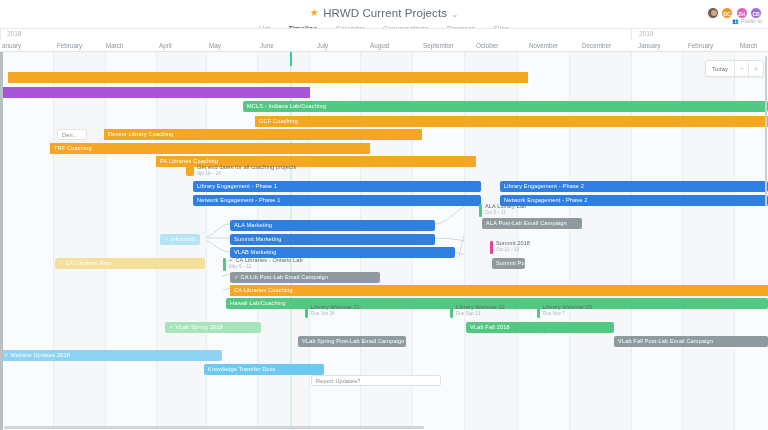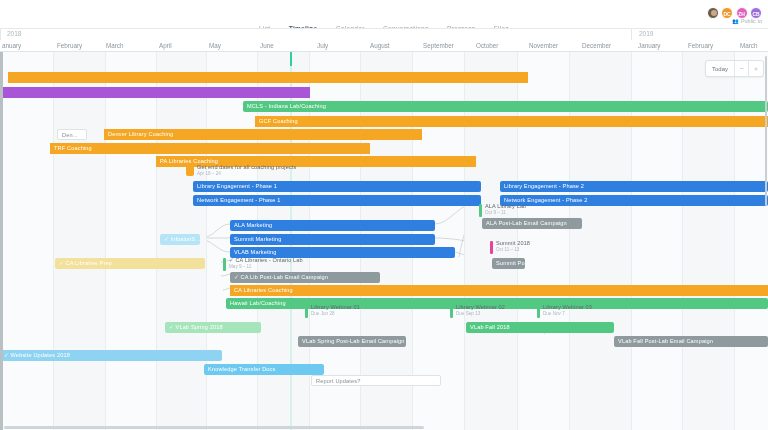--- a/index.html
+++ b/index.html
@@ -89,20 +89,25 @@
   .hscroll { position:absolute; left:0; bottom:0; width:768px; height:5px; }
   .hthumb { position:absolute; left:4px; bottom:1px; width:420px; height:3px; background:#cfd5d8; border-radius:2px; }
   .edgebar { position:absolute; left:0; top:52px; width:3px; height:378px; background:#b9c0c4; }
 </style>
 </head>
 <body>
 
 <div id="app">
 
   <div class="header">
+    <div class="title-row">
+      <span class="star">★</span>
+      <span class="proj-title">HRWD Current Projects</span>
+      <span class="caret">⌄</span>
+    </div>
     <div class="tabs">
       <span class="tab">List</span>
       <span class="tab active">Timeline</span>
       <span class="tab">Calendar</span>
       <span class="tab">Conversations</span>
       <span class="tab">Progress</span>
       <span class="tab">Files</span>
     </div>
     <div class="avatars">
       <span class="av av-photo"></span>

